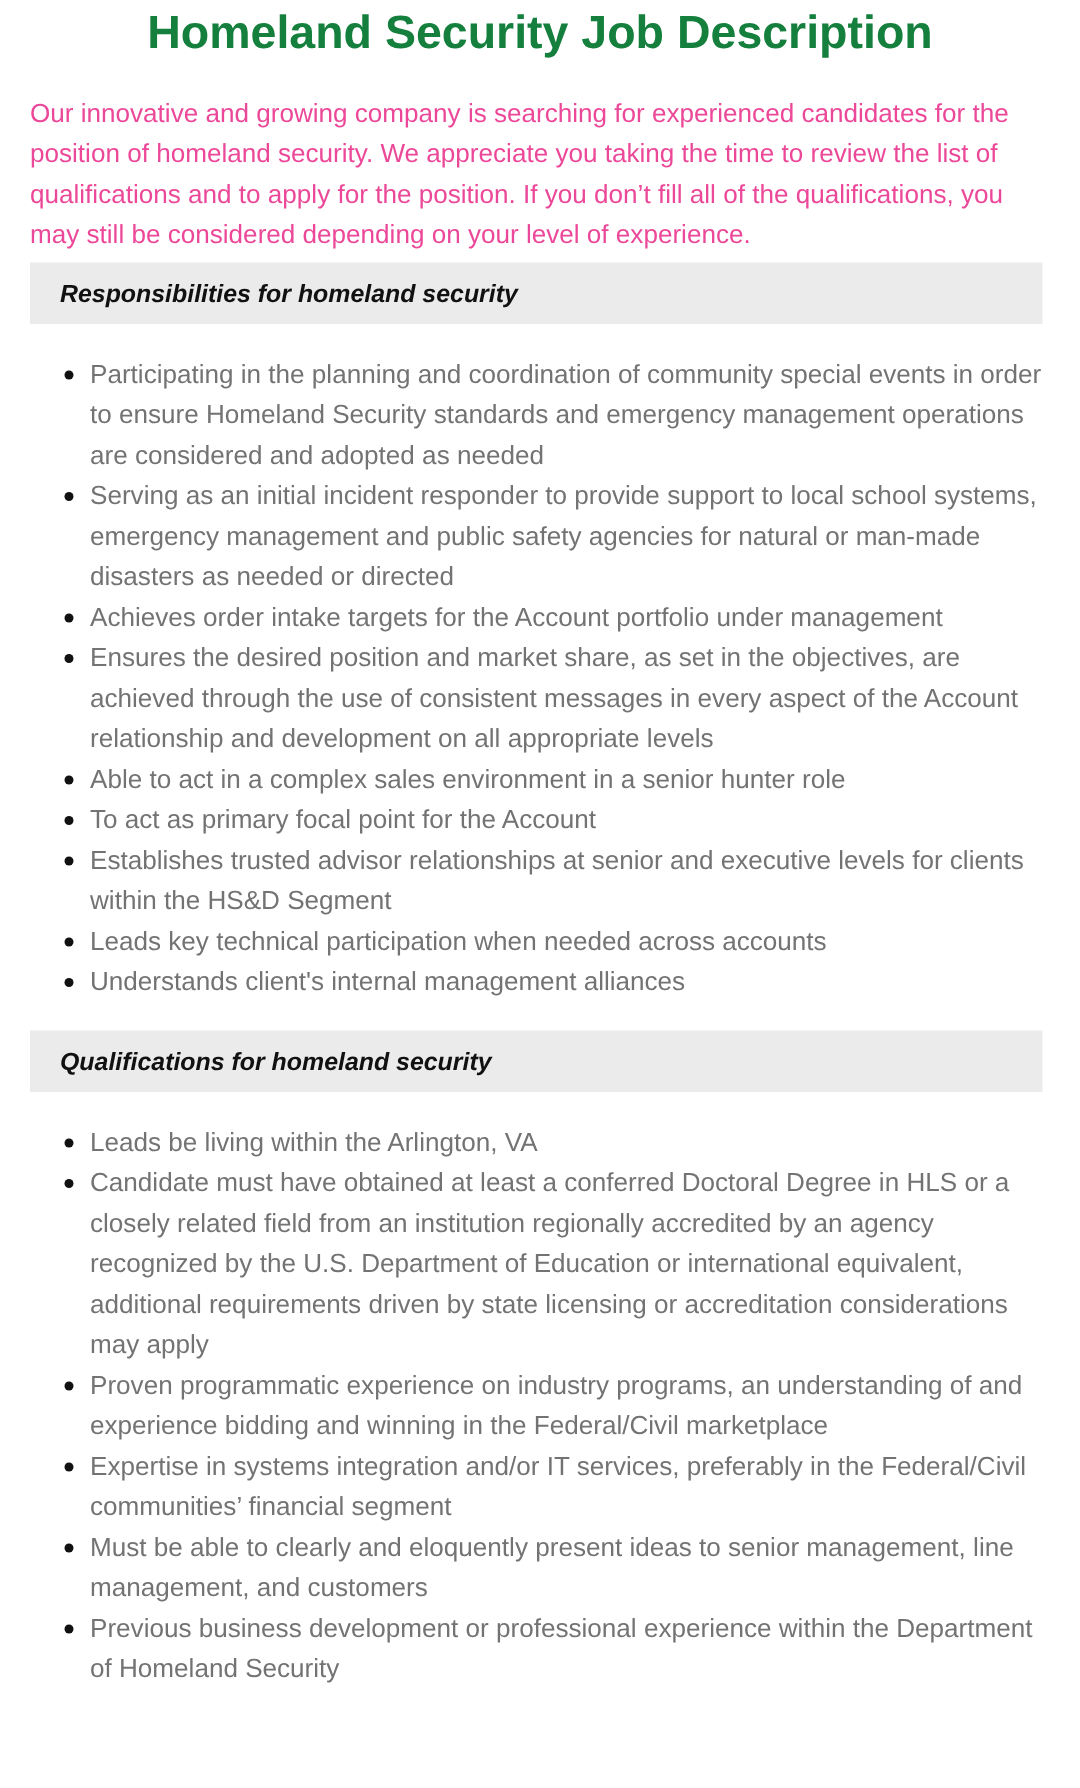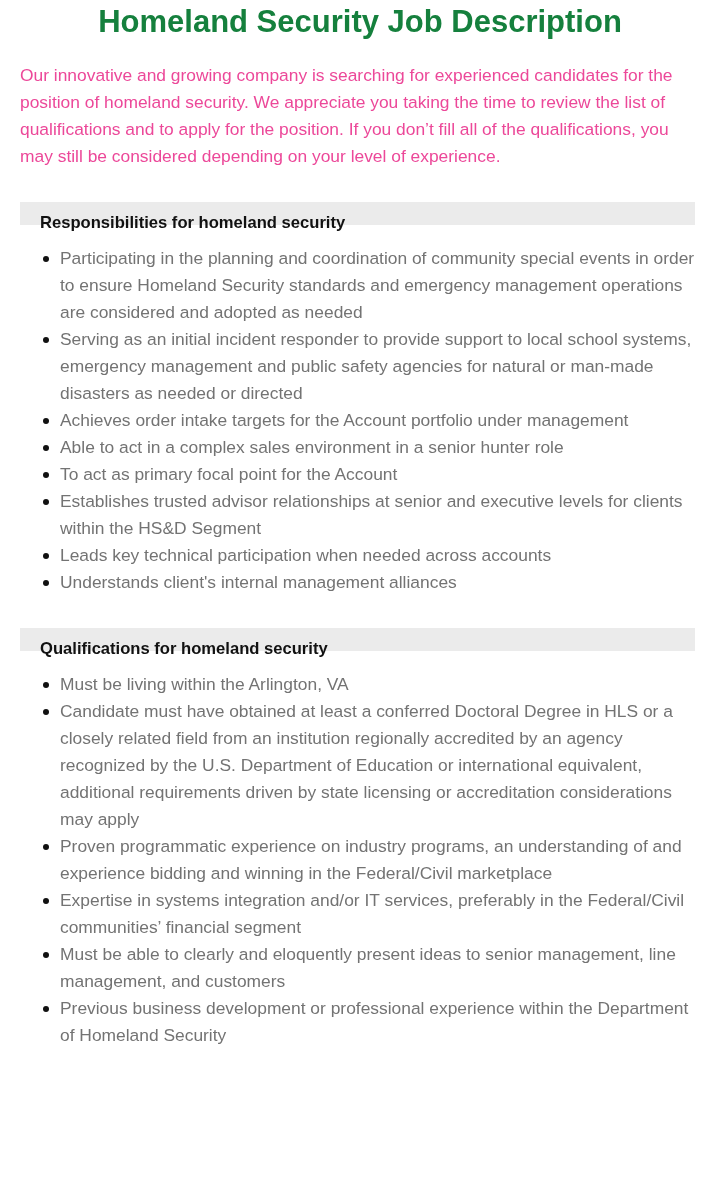--- a/index.html
+++ b/index.html
@@ -29,29 +29,30 @@
       color: #15803d;
       letter-spacing: 0px;
     }
     .intro {
       margin: 16px 20px 0 20px;
       font-size: 17.4px;
       line-height: 27px;
       color: #ec4899;
     }
     .section-header {
-      margin: 32px 25px 0 20px;
+      margin: 5px 25px 0 20px;
       background: #ebebeb;
-      height: 23px;
+      height: 41px;
       box-sizing: border-box;
       padding: 0 20px;
       line-height: 41px;
       font-size: 16.6px;
       font-weight: bold;
       color: #111111;
+      font-style: italic;
     }
     ul.items {
       list-style: none;
       margin: 20px 20px 0 20px;
       padding: 0;
     }
     ul.items li {
       position: relative;
       padding-left: 40px;
       font-size: 17.4px;
@@ -78,32 +79,33 @@
   <h1 class="title">Homeland Security Job Description</h1>
 
   <p class="intro">Our innovative and growing company is searching for experienced candidates for the position of homeland security. We appreciate you taking the time to review the list of qualifications and to apply for the position. If you don’t fill all of the qualifications, you may still be considered depending on your level of experience.</p>
 
   <section>
     <div class="section-header">Responsibilities for homeland security</div>
     <ul class="items">
       <li><span class="bullet"></span><span>Participating in the planning and coordination of community special events in order to ensure Homeland Security standards and emergency management operations are considered and adopted as needed</span></li>
       <li><span class="bullet"></span><span>Serving as an initial incident responder to provide support to local school systems, emergency management and public safety agencies for natural or man-made disasters as needed or directed</span></li>
       <li><span class="bullet"></span><span>Achieves order intake targets for the Account portfolio under management</span></li>
+      <li><span class="bullet"></span><span>Ensures the desired position and market share, as set in the objectives, are achieved through the use of consistent messages in every aspect of the Account relationship and development on all appropriate levels</span></li>
       <li><span class="bullet"></span><span>Able to act in a complex sales environment in a senior hunter role</span></li>
       <li><span class="bullet"></span><span>To act as primary focal point for the Account</span></li>
       <li><span class="bullet"></span><span>Establishes trusted advisor relationships at senior and executive levels for clients within the HS&amp;D Segment</span></li>
       <li><span class="bullet"></span><span>Leads key technical participation when needed across accounts</span></li>
       <li><span class="bullet"></span><span>Understands client's internal management alliances</span></li>
     </ul>
   </section>
 
   <section class="sec-qual">
     <div class="section-header">Qualifications for homeland security</div>
     <ul class="items">
-      <li><span class="bullet"></span><span>Must be living within the Arlington, VA</span></li>
+      <li><span class="bullet"></span><span>Leads be living within the Arlington, VA</span></li>
       <li><span class="bullet"></span><span>Candidate must have obtained at least a conferred Doctoral Degree in HLS or a closely related field from an institution regionally accredited by an agency recognized by the U.S. Department of Education or international equivalent, additional requirements driven by state licensing or accreditation considerations may apply</span></li>
       <li><span class="bullet"></span><span>Proven programmatic experience on industry programs, an understanding of and experience bidding and winning in the Federal/Civil marketplace</span></li>
       <li><span class="bullet"></span><span>Expertise in systems integration and/or IT services, preferably in the Federal/Civil communities’ financial segment</span></li>
       <li><span class="bullet"></span><span>Must be able to clearly and eloquently present ideas to senior management, line management, and customers</span></li>
       <li><span class="bullet"></span><span>Previous business development or professional experience within the Department of Homeland Security</span></li>
     </ul>
   </section>
 </div>
 
 </body></html>

